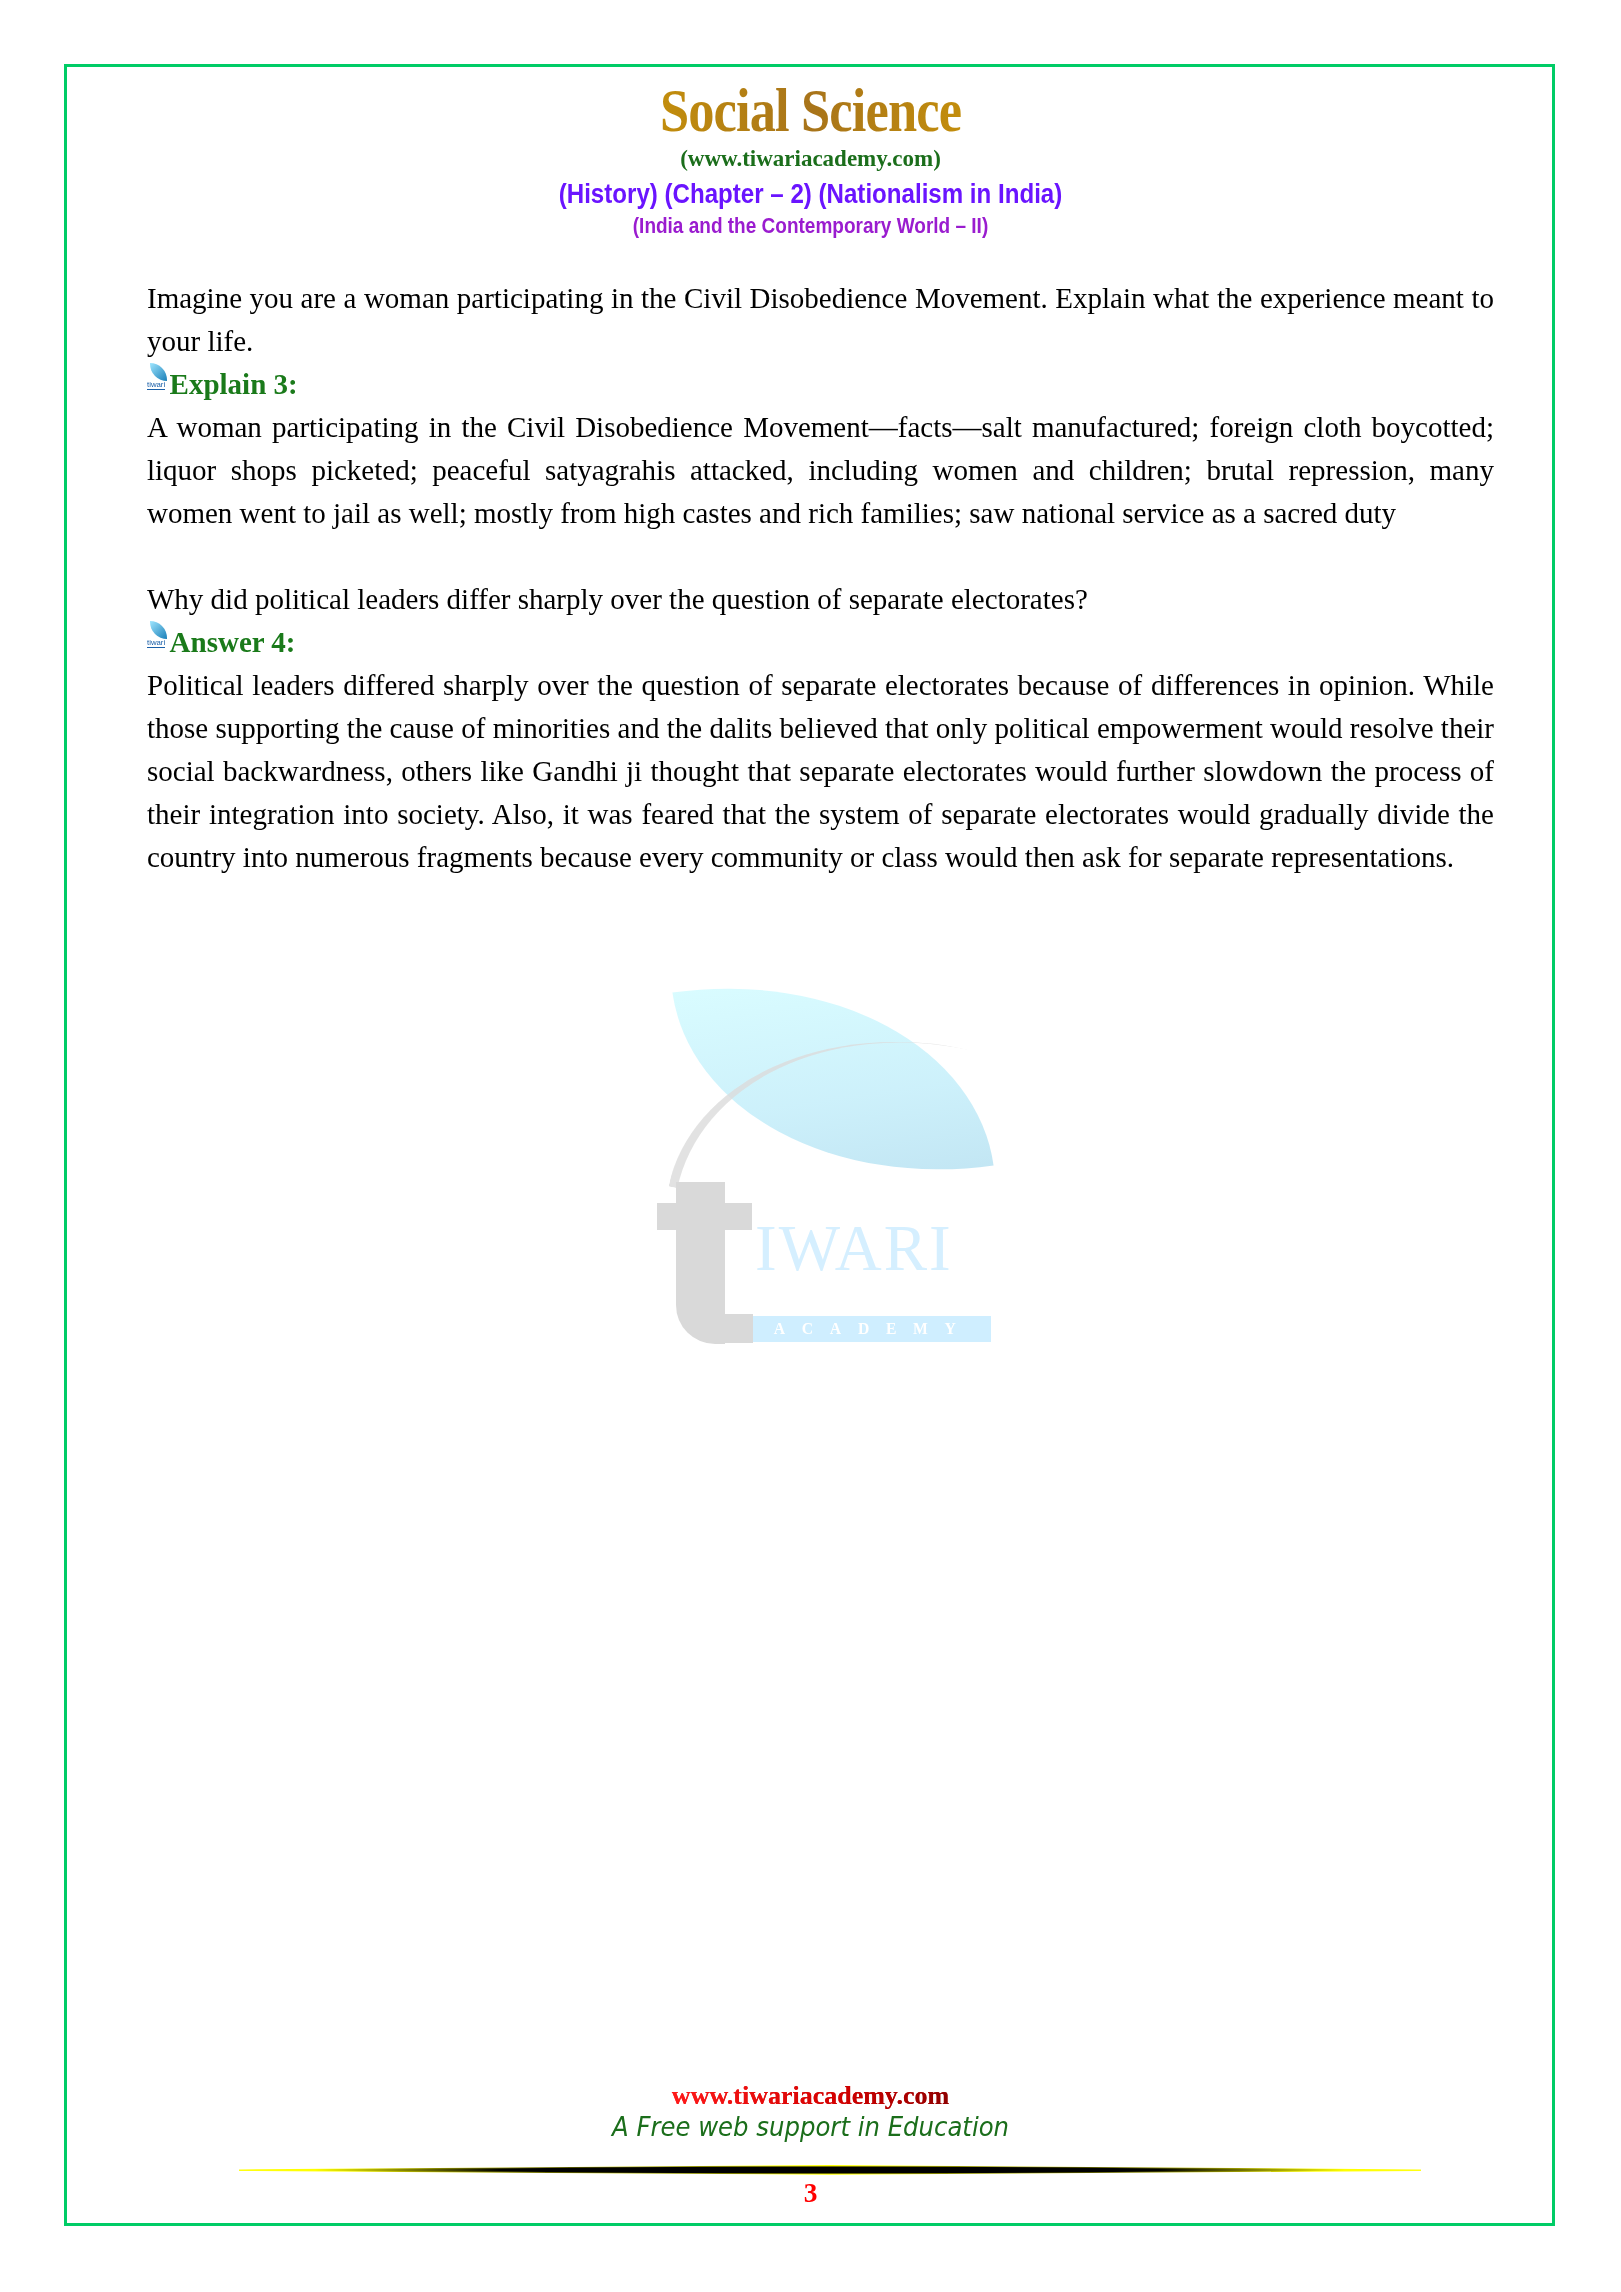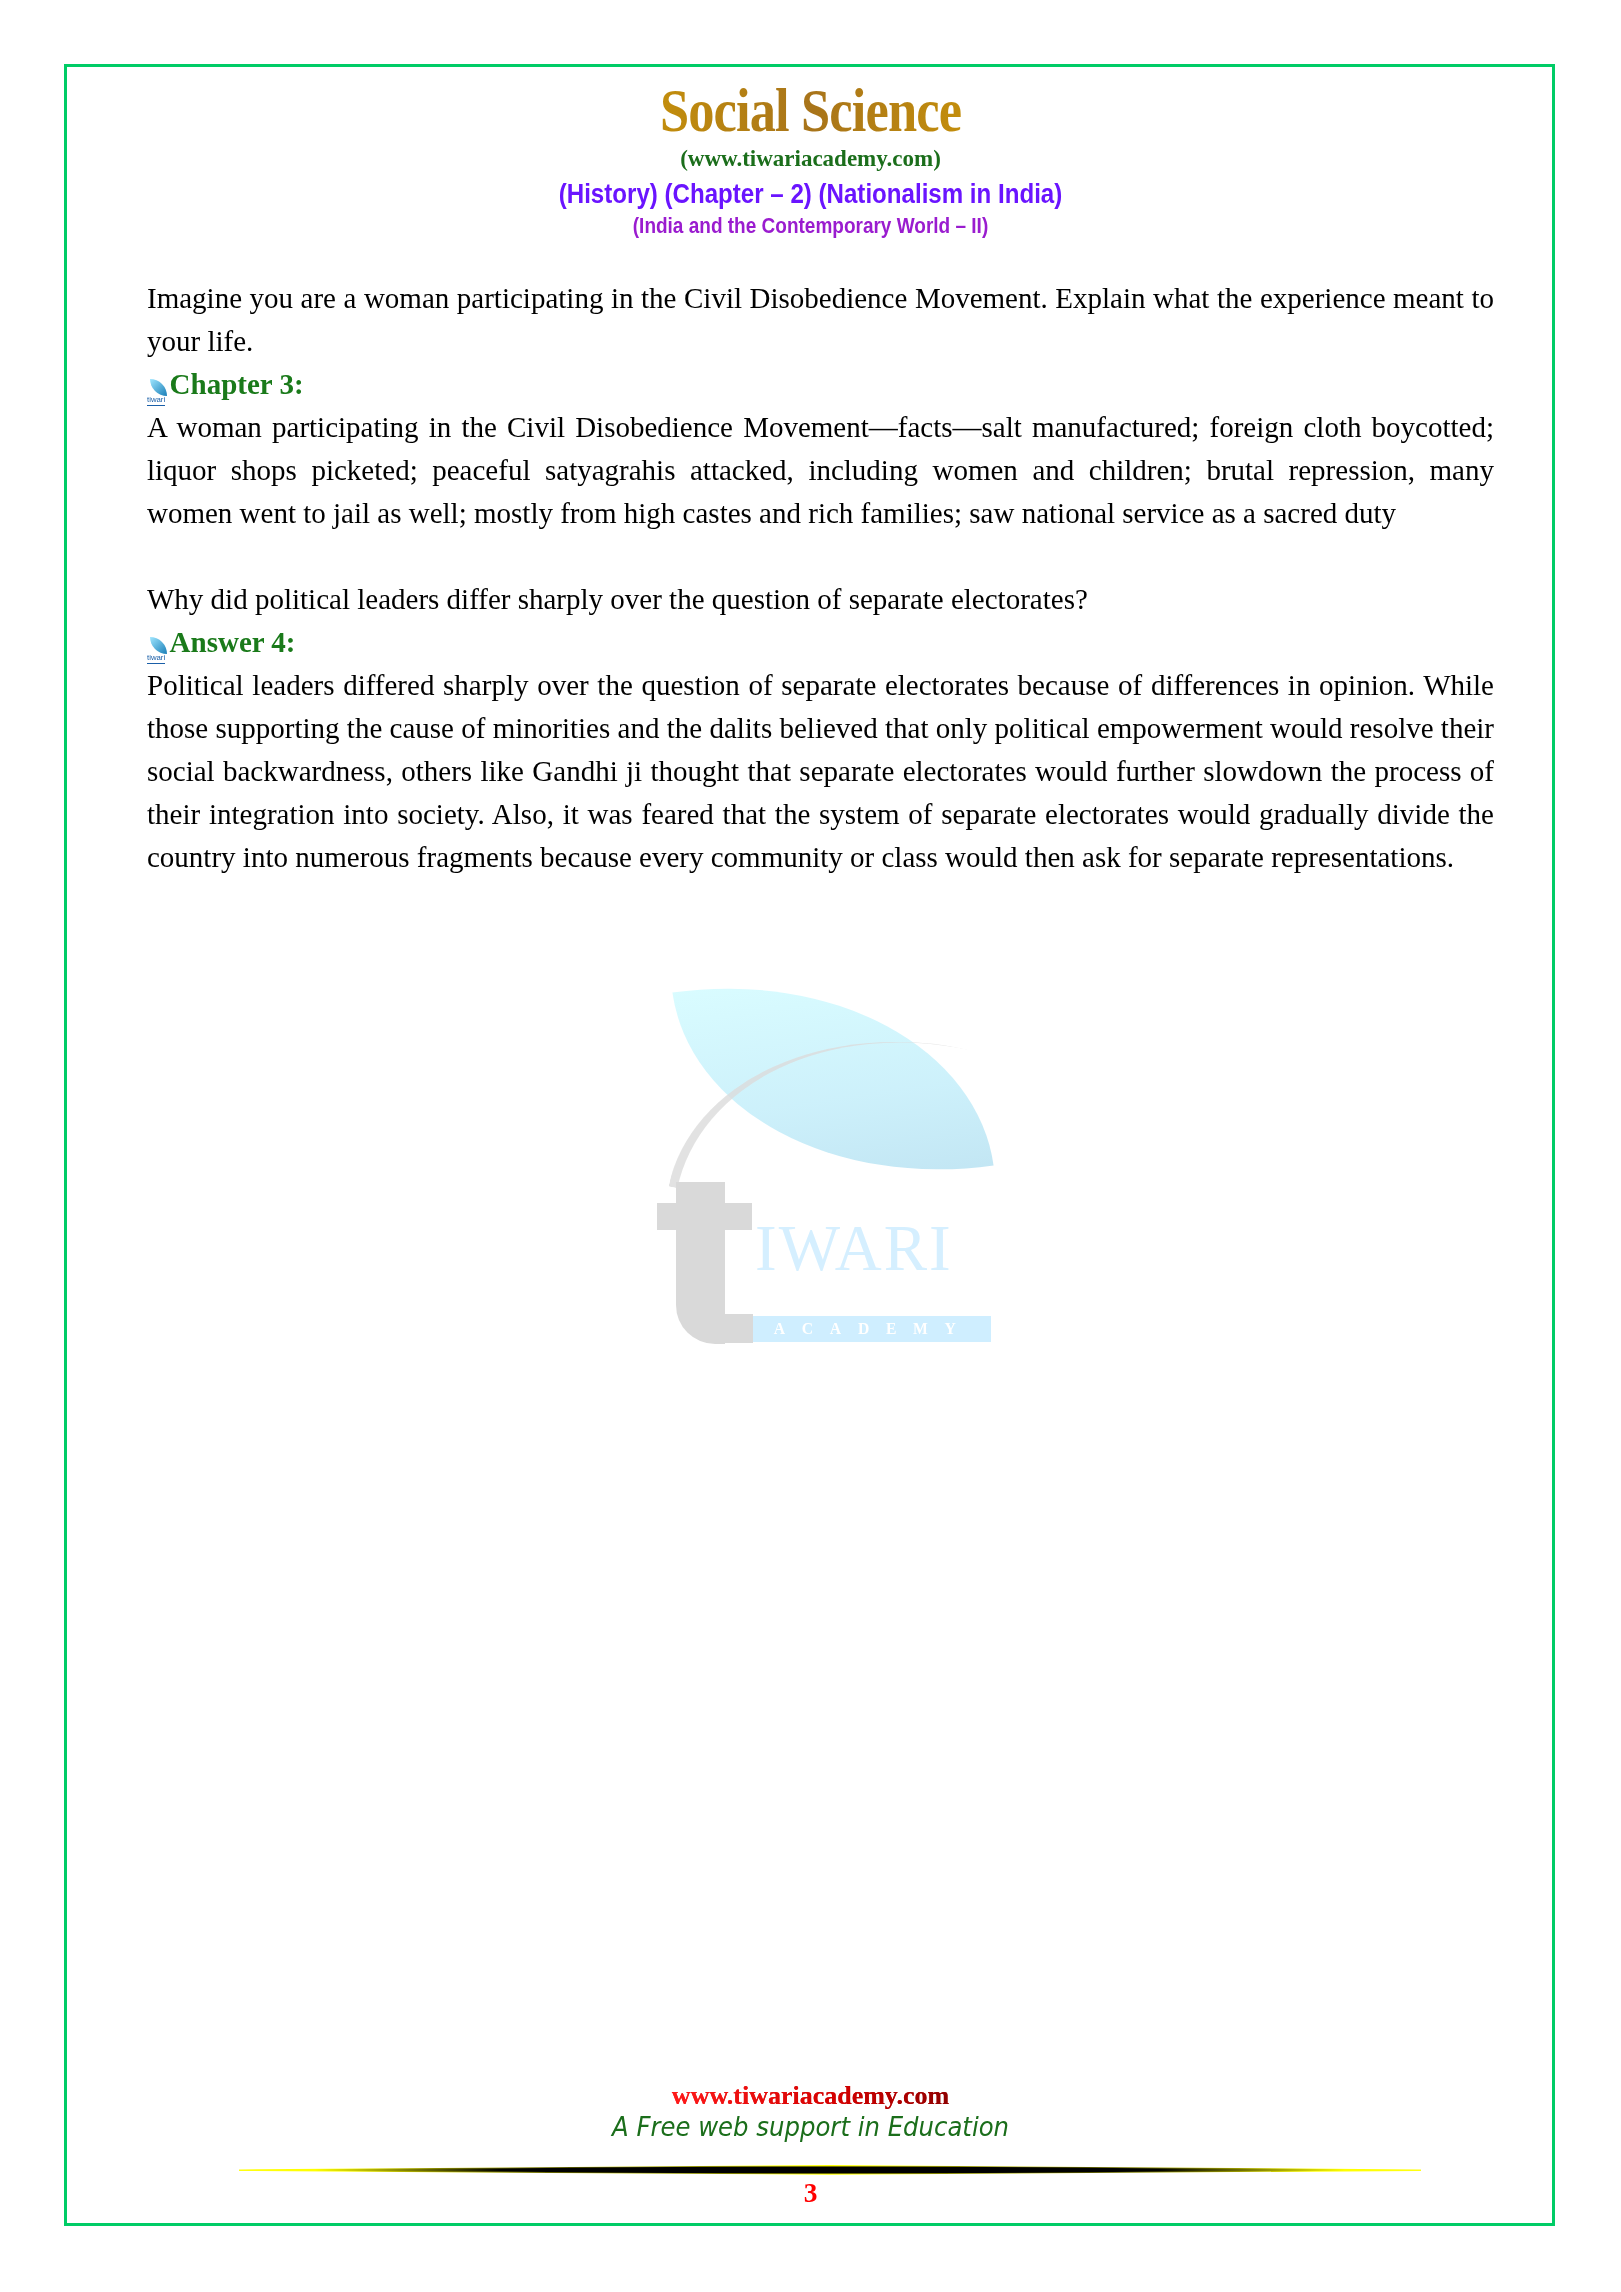--- a/index.html
+++ b/index.html
@@ -18,21 +18,21 @@
   .site-url { top: 145px; font-weight: bold; font-size: 23px; line-height: 27.4px; color: #1b6e1b; }
   .chapter-line { top: 177px; font-family: "Liberation Sans", sans-serif; font-weight: bold; font-size: 27.4px;
                   line-height: 33px; color: #6a14ff; transform: scaleX(0.88); }
   .book-line { top: 212px; font-family: "Liberation Sans", sans-serif; font-weight: bold; font-size: 21.6px;
                line-height: 27.4px; color: #9a1ccf; transform: scaleX(0.88); }
 
   .content { position: absolute; left: 147px; top: 277px; width: 1347px;
              font-size: 29px; line-height: 43px; }
   .q-label { color: #ff0000; font-weight: bold; font-size: 29px; line-height: 43px; }
   .a-label { color: #1a7a1a; font-weight: bold; font-size: 29px; line-height: 43px;
-             display: flex; align-items: flex-end; }
+             display: flex; align-items: flex-start; }
   .body-text { text-align: justify; text-align-last: left; }
   .block-gap { height: 43px; }
 
   .answer-icon { display: inline-block; width: 21.6px; height: 27.4px; position: relative; margin-right: 1px; }
   .answer-icon .leaf { position: absolute; left: 2.9px; top: 0; width: 17.6px; height: 17.6px;
                        background: linear-gradient(135deg, #9fe6ff, #1a7fb8);
                        border-radius: 0 100% 0 100%; }
   .answer-icon .word { position: absolute; left: 0; bottom: 0; font-family: "Liberation Sans", sans-serif;
                        font-size: 7.8px; line-height: 9.8px; color: #1a5fa8; font-weight: normal;
                        border-bottom: 1px solid #1a5fa8; }
@@ -90,21 +90,21 @@
 <div class="header book-line">(India and the Contemporary World – II)</div>
 
 <div class="content">
   <div>
     <div class="body-text">Imagine you are a woman participating in the Civil Disobedience Movement. Explain what the experience meant to your life.</div>
     <div class="a-label">
       <span class="answer-icon">
         <span class="leaf"></span>
         <span class="word">tiwari</span>
       </span>
-      <span>Chapter 3:</span>
+      <span>Explain 3:</span>
     </div>
     <div class="body-text">A woman participating in the Civil Disobedience Movement—facts—salt manufactured; foreign cloth boycotted; liquor shops picketed; peaceful satyagrahis attacked, including women and children; brutal repression, many women went to jail as well; mostly from high castes and rich families; saw national service as a sacred duty</div>
   </div>
 
   <div class="block-gap"></div>
 
   <div>
     <div class="body-text">Why did political leaders differ sharply over the question of separate electorates?</div>
     <div class="a-label">
       <span class="answer-icon">

